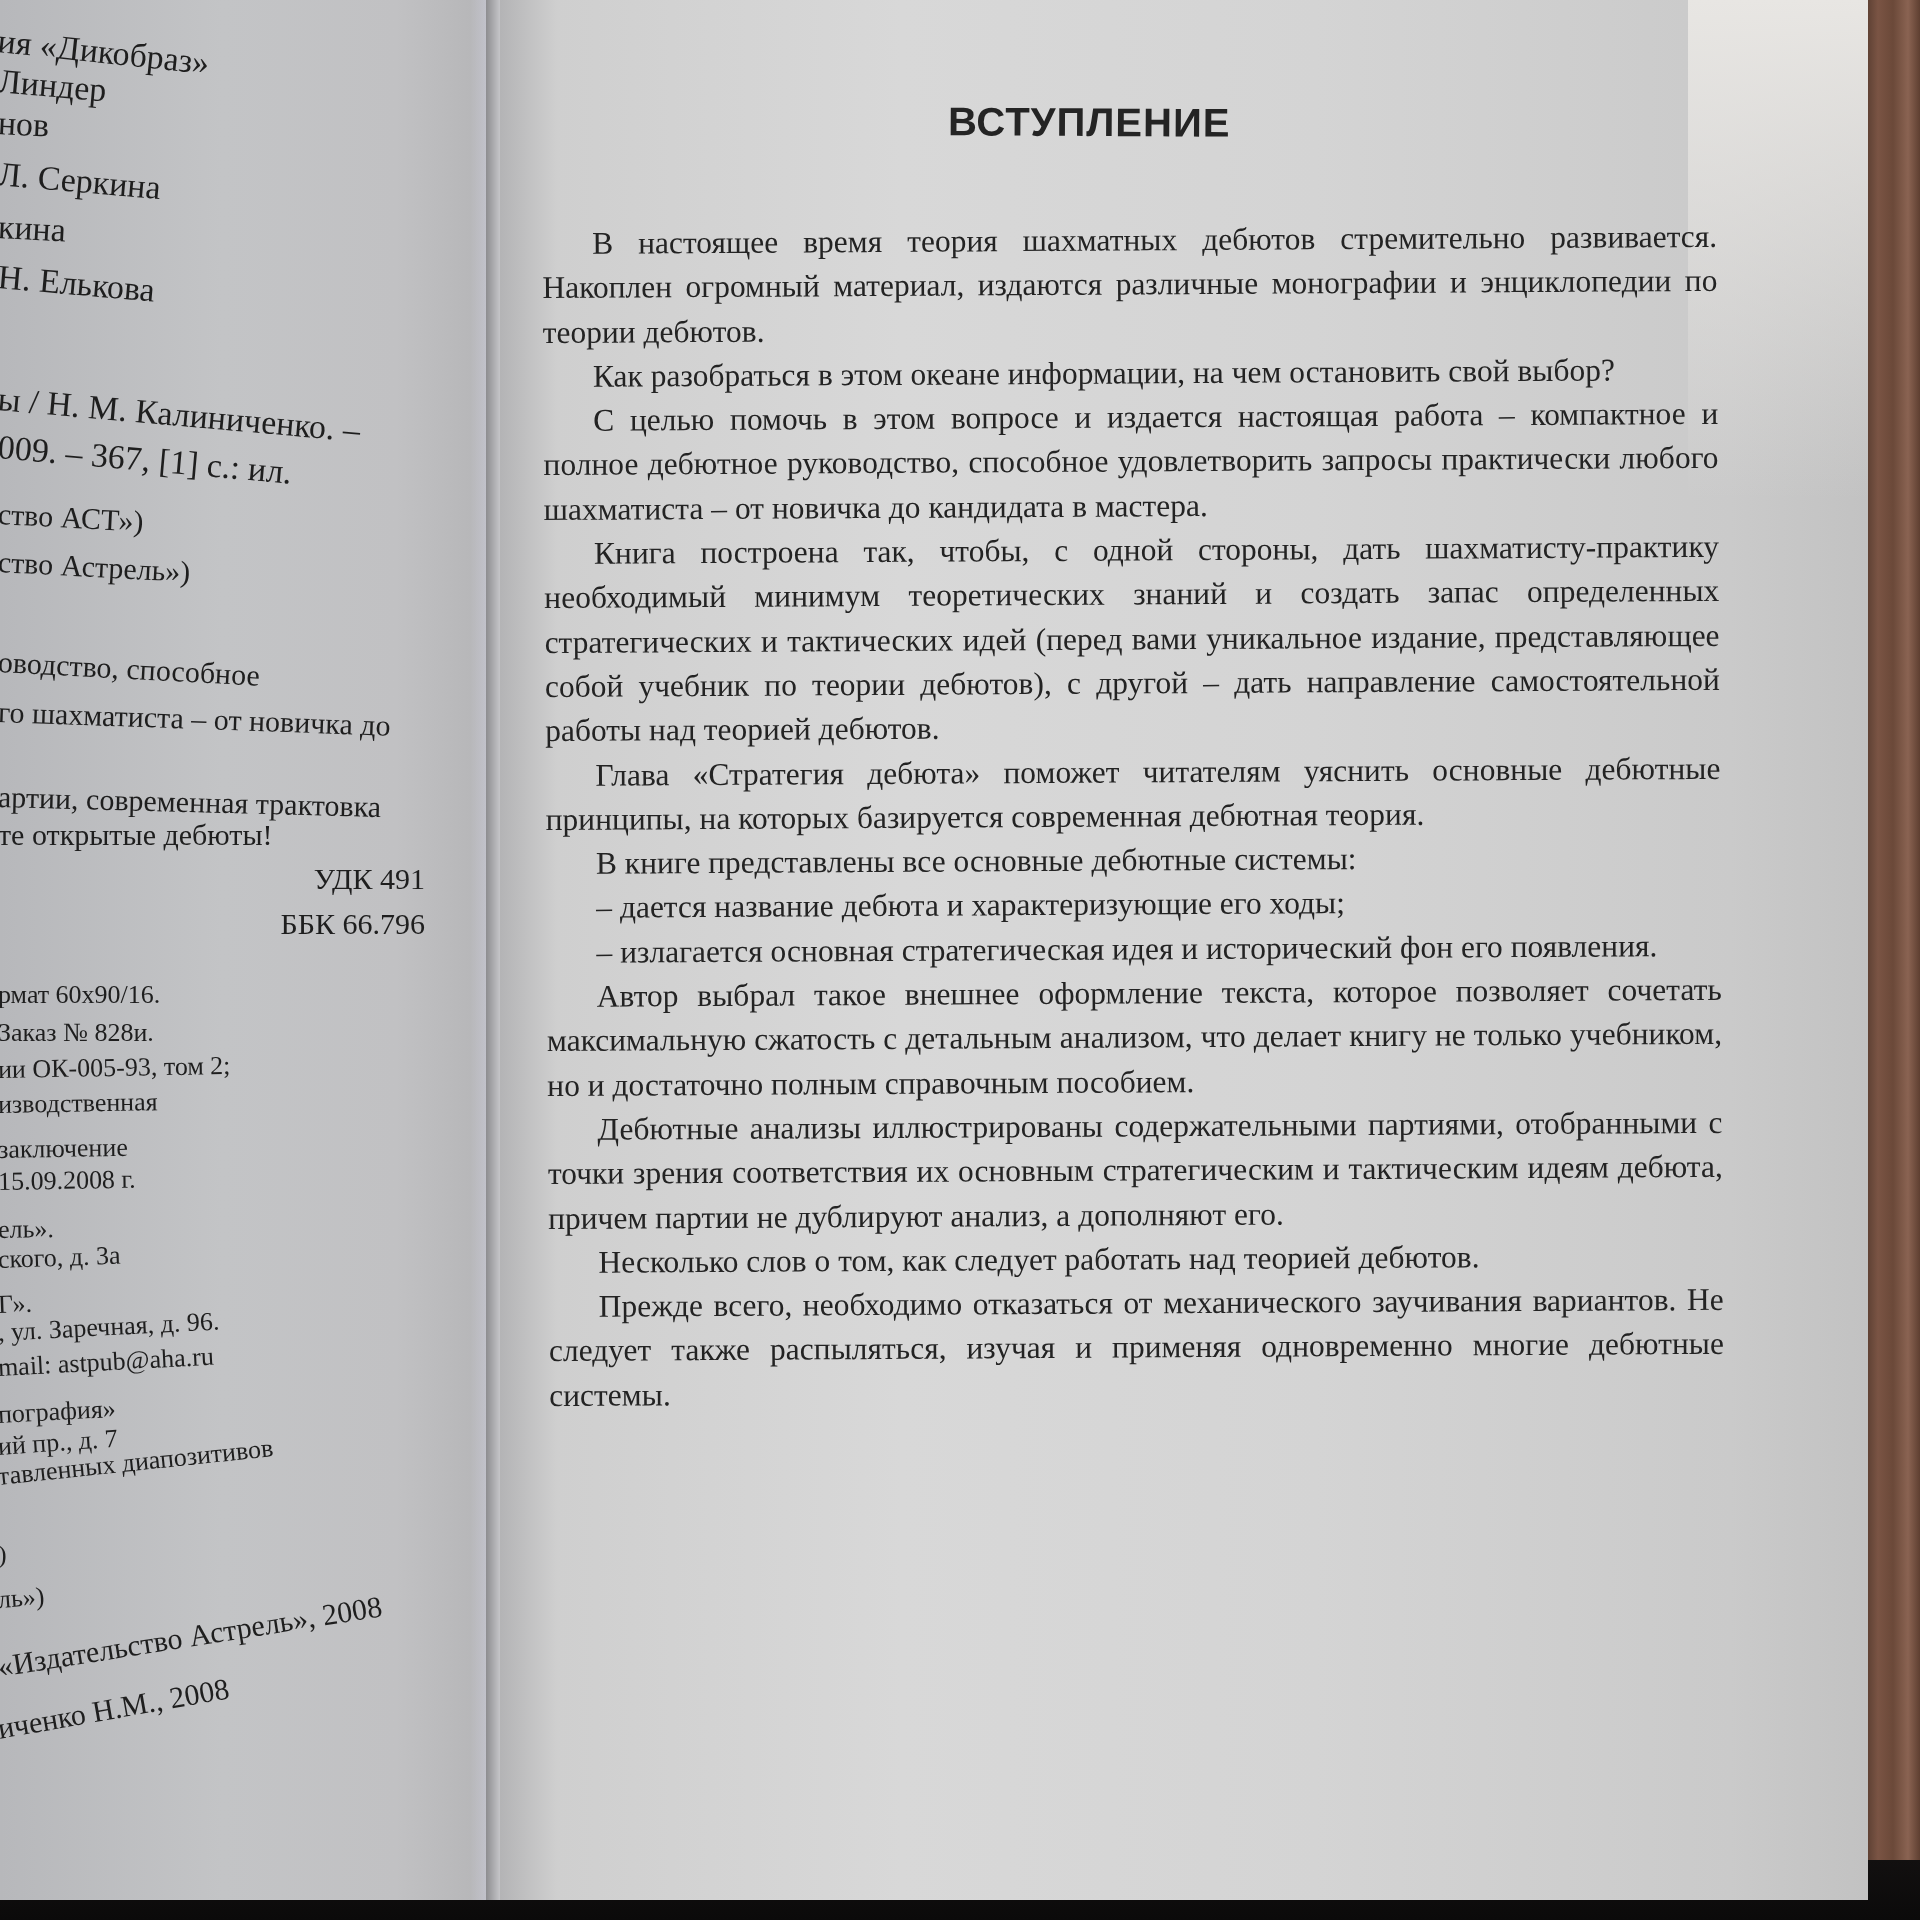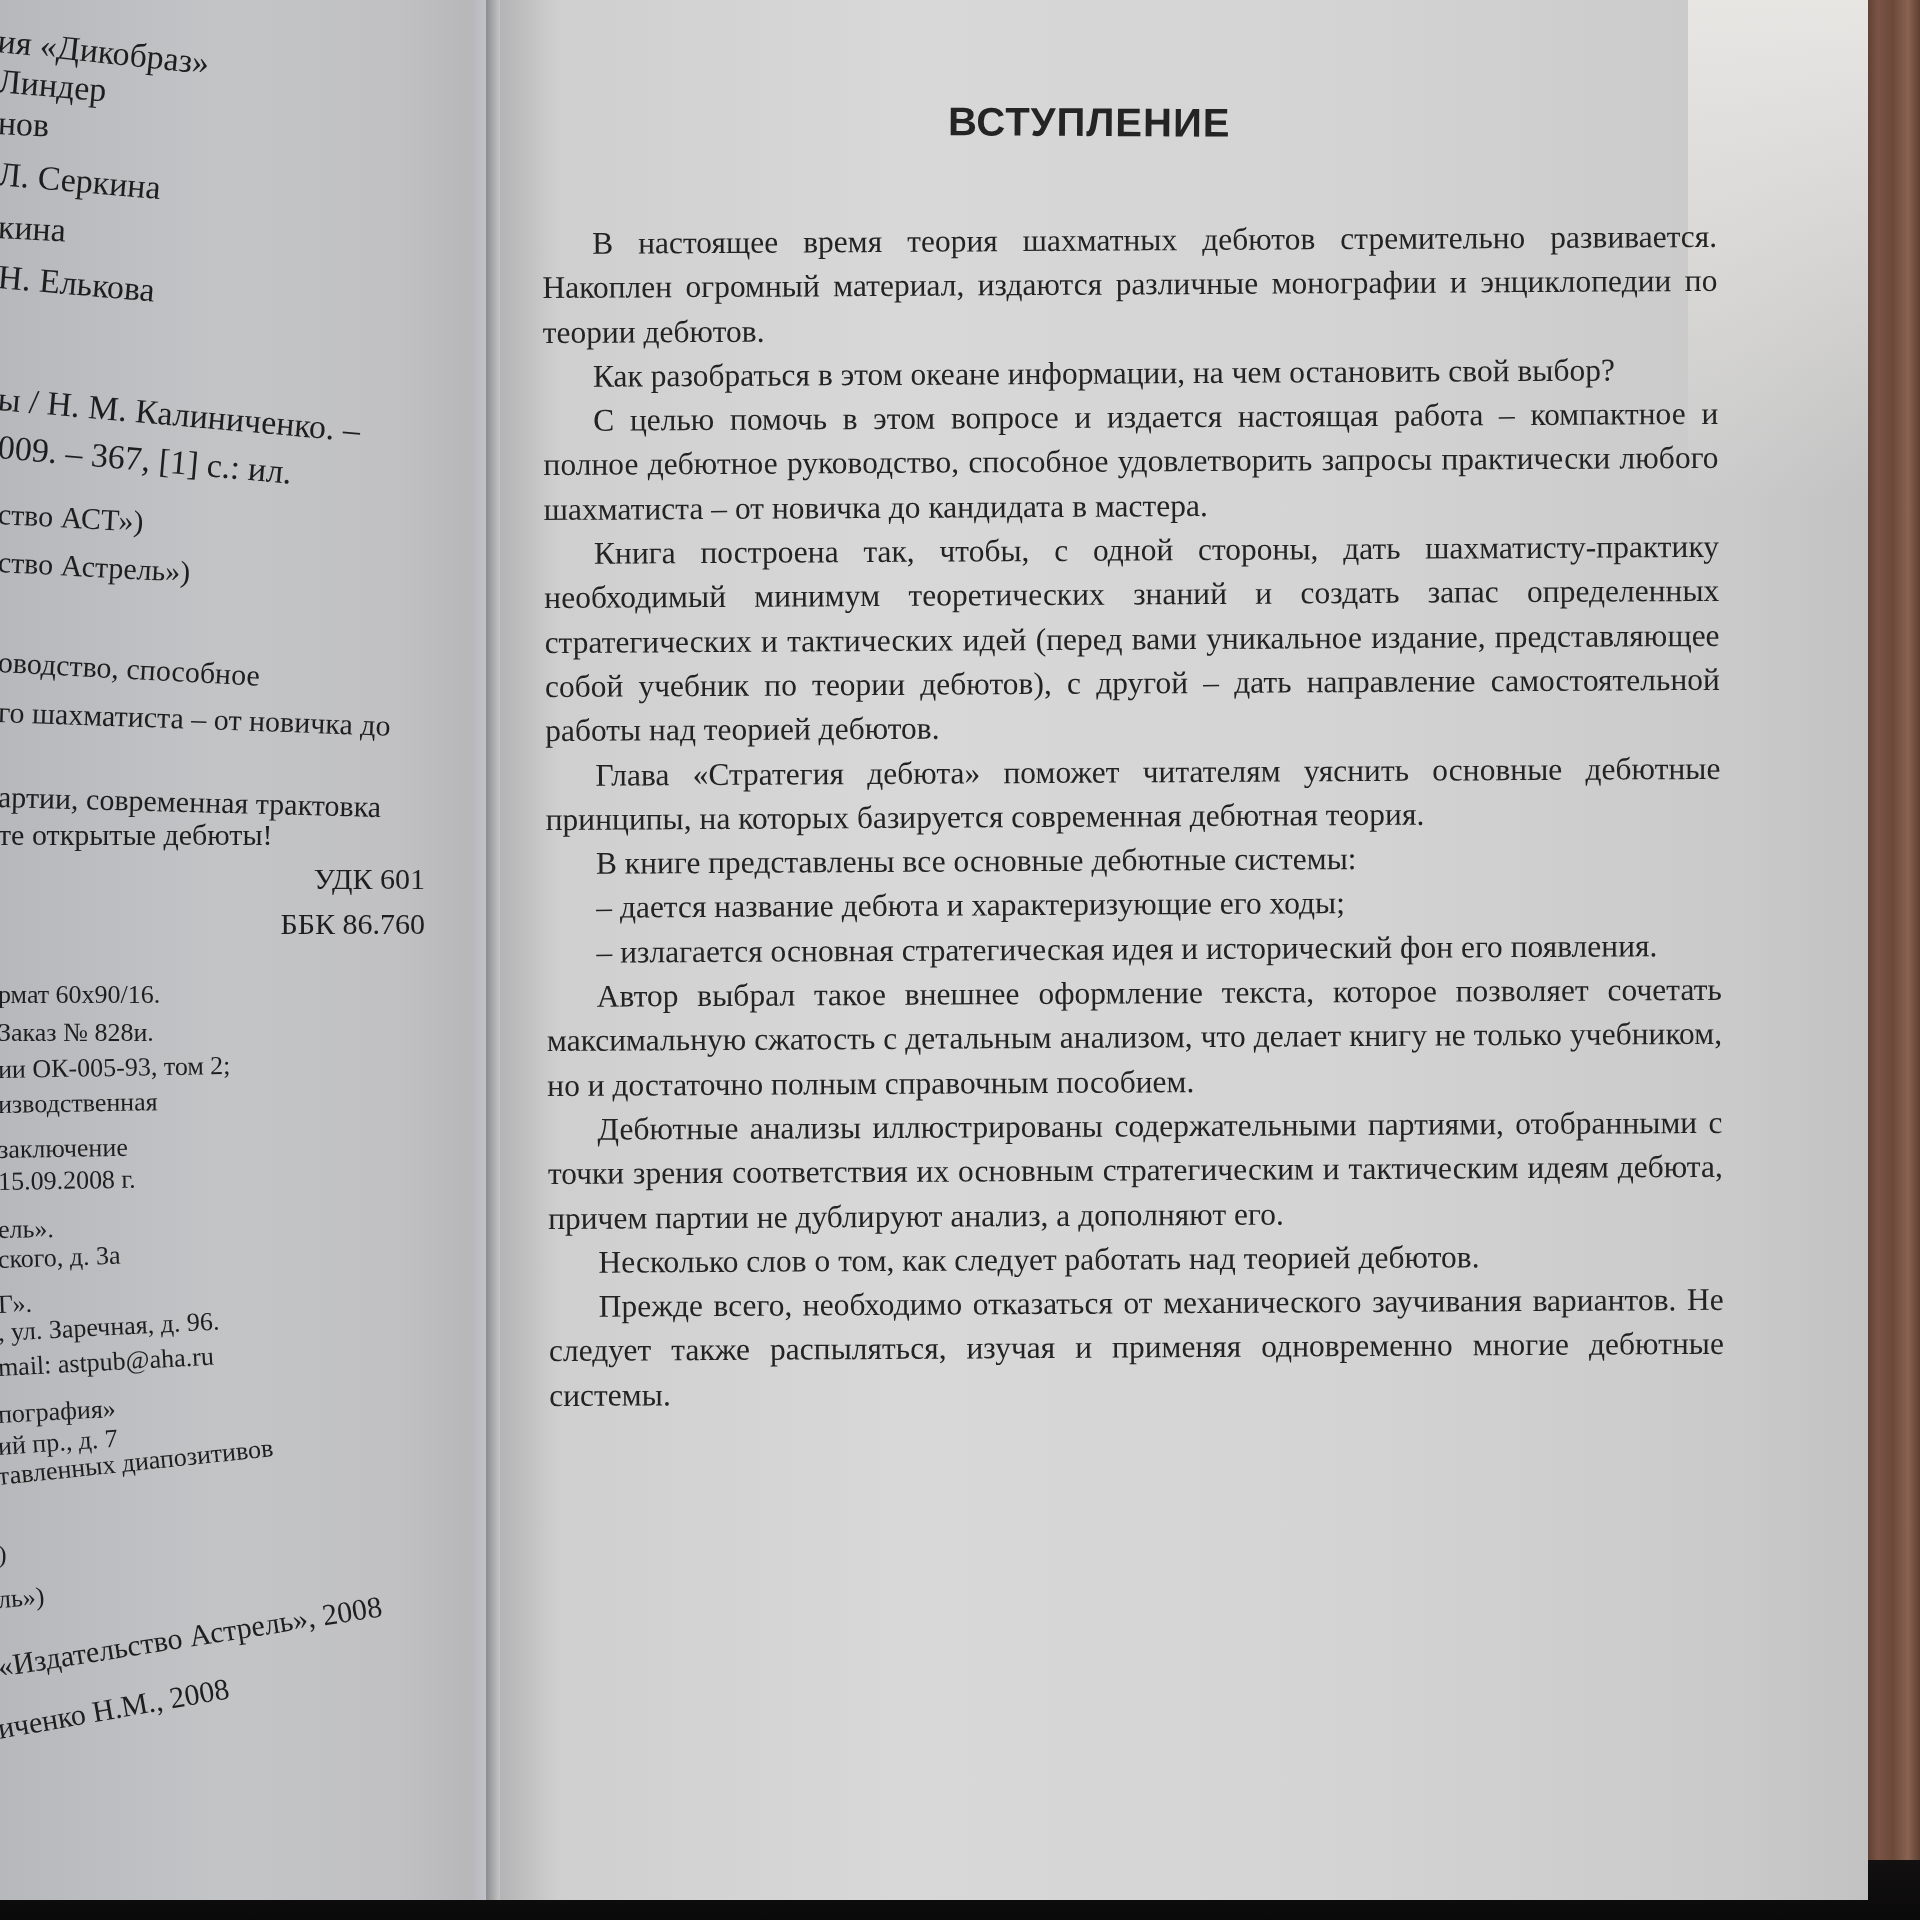--- a/index.html
+++ b/index.html
@@ -77,22 +77,22 @@
       <div class="left-text lt-lg" style="top: 208px; transform: rotate(3deg);">кина</div>
       <div class="left-text lt-lg" style="top: 258px; transform: rotate(5deg);">Н. Елькова</div>
       <div class="left-text lt-lg" style="top: 380px; transform: rotate(5deg);">ы / Н. М. Калиниченко. –</div>
       <div class="left-text lt-lg" style="top: 428px; transform: rotate(5deg);">009. – 367, [1] с.: ил.</div>
       <div class="left-text lt-md" style="top: 497px; transform: rotate(3deg);">ство АСТ»)</div>
       <div class="left-text lt-md" style="top: 545px; transform: rotate(3deg);">ство Астрель»)</div>
       <div class="left-text lt-md" style="top: 645px; transform: rotate(3deg);">оводство, способное</div>
       <div class="left-text lt-md" style="top: 695px; transform: rotate(2deg);">го шахматиста – от новичка до</div>
       <div class="left-text lt-md" style="top: 780px; transform: rotate(1.5deg);">артии, современная трактовка</div>
       <div class="left-text lt-md" style="top: 818px; transform: rotate(0deg);">те открытые дебюты!</div>
-      <div class="left-text lt-md" style="top: 862px; left: auto; right: 70px; transform-origin: right center; transform: rotate(0deg);">УДК 601</div>
-      <div class="left-text lt-md" style="top: 907px; left: auto; right: 70px; transform-origin: right center; transform: rotate(0deg);">ББК 86.760</div>
+      <div class="left-text lt-md" style="top: 862px; left: auto; right: 70px; transform-origin: right center; transform: rotate(0deg);">УДК 491</div>
+      <div class="left-text lt-md" style="top: 907px; left: auto; right: 70px; transform-origin: right center; transform: rotate(0deg);">ББК 66.796</div>
       <div class="left-text lt-sm" style="top: 980px; transform: rotate(0deg);">рмат 60х90/16.</div>
       <div class="left-text lt-sm" style="top: 1018px; transform: rotate(0deg);">Заказ № 828и.</div>
       <div class="left-text lt-sm" style="top: 1055px; transform: rotate(-1deg);">ии ОК-005-93, том 2;</div>
       <div class="left-text lt-sm" style="top: 1090px; transform: rotate(-1deg);">изводственная</div>
       <div class="left-text lt-sm" style="top: 1135px; transform: rotate(-1deg);">заключение</div>
       <div class="left-text lt-sm" style="top: 1167px; transform: rotate(-1deg);">15.09.2008 г.</div>
       <div class="left-text lt-sm" style="top: 1215px; transform: rotate(-1deg);">ель».</div>
       <div class="left-text lt-sm" style="top: 1245px; transform: rotate(-2deg);">ского, д. 3а</div>
       <div class="left-text lt-sm" style="top: 1290px; transform: rotate(-2deg);">Г».</div>
       <div class="left-text lt-sm" style="top: 1318px; transform: rotate(-3deg);">, ул. Заречная, д. 96.</div>

